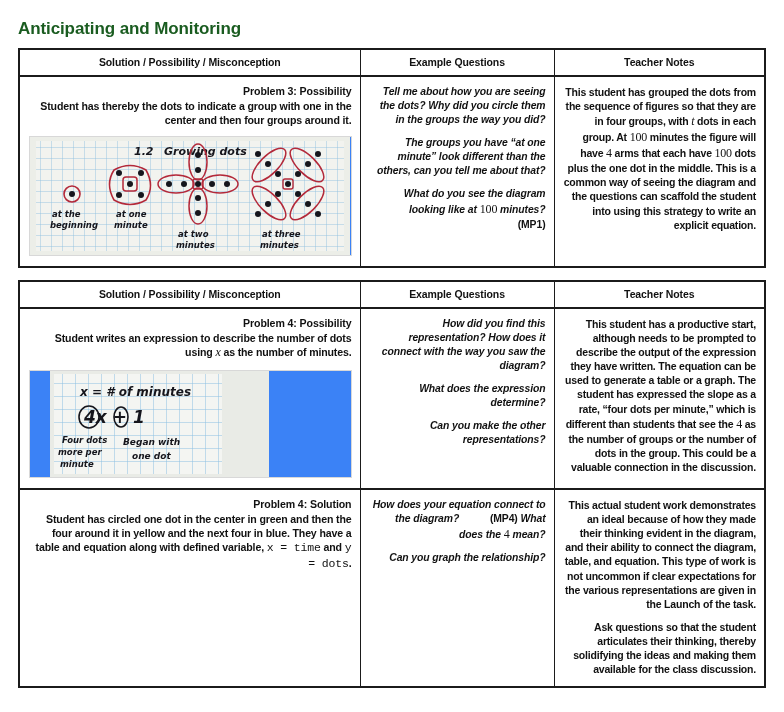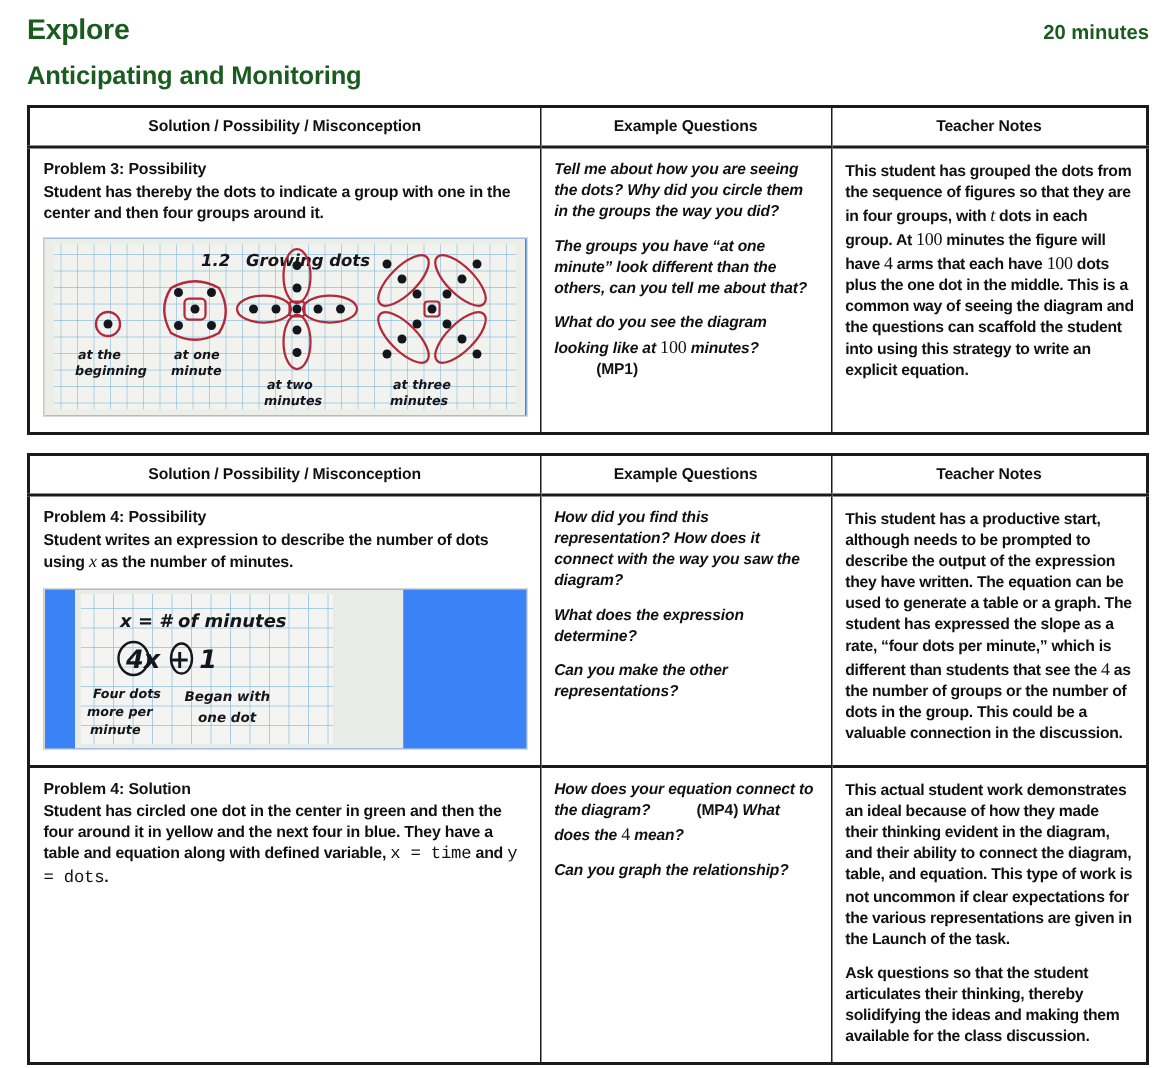--- a/index.html
+++ b/index.html
@@ -18,21 +18,21 @@
   .hdr-time{font-size:13.5px;font-weight:bold;color:#1a5c20;}
   .sub-title{margin-top:9px;font-size:17px;font-weight:bold;color:#1a5c20;letter-spacing:-.1px;}
 
   
   .tbl{width:746px;border:2px solid #1b1b1b;border-collapse:collapse;table-layout:fixed;background:#fff;}
   .tbl.first{margin-top:9px;}
   .tbl.second{margin-top:12px;}
   .tbl col.c1{width:341px;}
   .tbl col.c2{width:194px;}
   .tbl col.c3{width:211px;}
-  .tbl th,.tbl td{border:1px solid #1b1b1b;vertical-align:top;}
+  .tbl th,.tbl td{border:1px solid #1b1b1b;vertical-align:top;text-align:right;}
   .tbl thead th{
     border-bottom:2px solid #1b1b1b;
     text-align:center;font-size:10.5px;font-weight:bold;
     padding:6px 4px 7px 4px;letter-spacing:-.1px;
   }
   .tbl td{padding:8px 8px 10px 9px;}
   .row-div td{border-top:2px solid #1b1b1b;}
 
   
   .p-head{font-size:10.6px;font-weight:bold;margin:0 0 2px 0;letter-spacing:-.1px;}
@@ -51,24 +51,20 @@
   .fig svg{display:block;}
   .fig-dots{width:320px;height:118px;}
   .fig-eq{width:219px;height:106px;margin-left:20px;}
   .hand{font-family:"DejaVu Sans", sans-serif;font-weight:bold;fill:#15151c;}
 </style>
 </head>
 <body>
 
 <div class="page">
 
-  <div class="hdr">
-    <div class="hdr-title">Explore</div>
-    <div class="hdr-time">20 minutes</div>
-  </div>
   <div class="sub-title">Anticipating and Monitoring</div>
 
   <table class="tbl first">
     <colgroup>
         <col class="c1">
         <col class="c2">
         <col class="c3">
       </colgroup>
     <thead>
       <tr>

